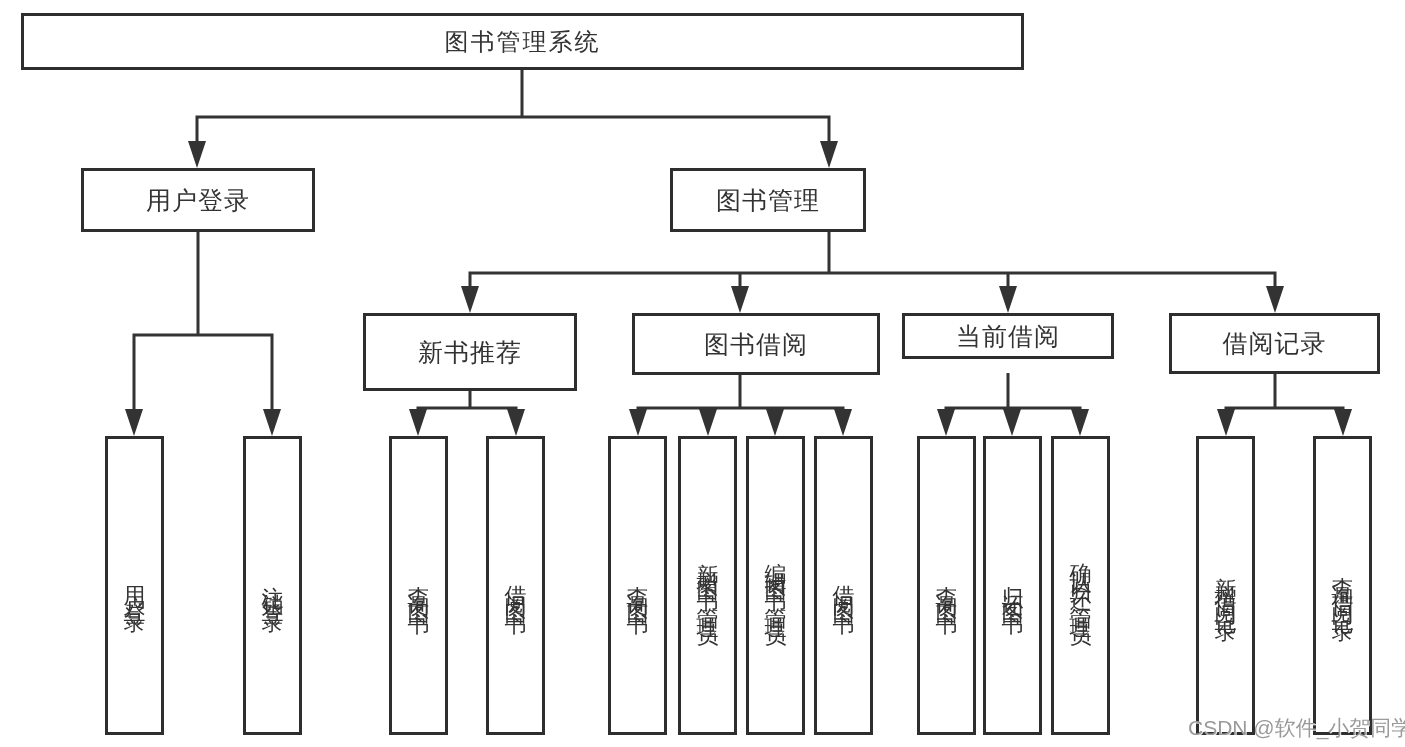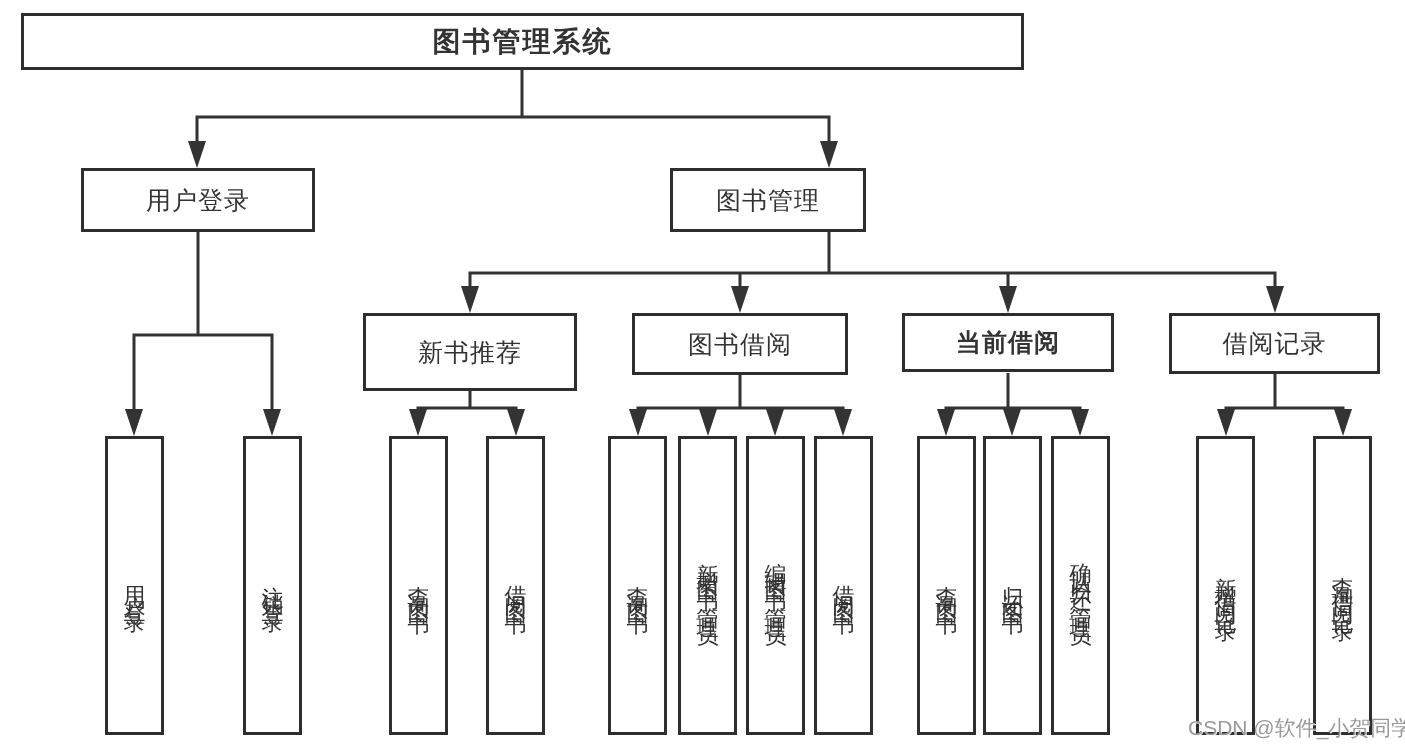--- a/index.html
+++ b/index.html
@@ -20,21 +20,21 @@
     position: absolute;
     background: #ffffff;
     border: 3px solid #2e2e2e;
     box-sizing: border-box;
     display: flex;
     align-items: center;
     justify-content: center;
     color: #333333;
   }
   .root-box { left: 21px; top: 13px; width: 1003px; height: 57px; }
-  .root-box .lbl { font-size: 28px; letter-spacing: 2px; font-weight: bold; }
+  .root-box .lbl { font-size: 24px; letter-spacing: 2px; }
   .l2-box, .l3-box { }
   .l2-box .lbl, .l3-box .lbl { font-size: 25px; letter-spacing: 1px; }
   .leaf-box { top: 436px; width: 59px; height: 299px; }
   .leaf-box .vlbl {
     writing-mode: vertical-rl;
     text-orientation: mixed;
     font-size: 22px;
     letter-spacing: 9px;
     line-height: 1;
     white-space: nowrap;
@@ -101,24 +101,24 @@
   <div class="box l2-box" style="left:81px; top:168px; width:234px; height:64px;">
     <span class="lbl">用户登录</span>
   </div>
   <div class="box l2-box" style="left:670px; top:168px; width:196px; height:64px;">
     <span class="lbl">图书管理</span>
   </div>
 
   <div class="box l3-box" style="left:363px; top:313px; width:214px; height:78px;">
     <span class="lbl">新书推荐</span>
   </div>
-  <div class="box l3-box" style="left:632px; top:313px; width:216px; height:62px;">
+  <div class="box l3-box" style="left:632px; top:313px; width:248px; height:62px;">
     <span class="lbl">图书借阅</span>
   </div>
-  <div class="box l3-box" style="left:902px; top:313px; width:212px; height:59px;font-weight:bold;">
+  <div class="box l3-box" style="left:902px; top:313px; width:212px; height:46px;">
     <span class="lbl">当前借阅</span>
   </div>
   <div class="box l3-box" style="left:1169px; top:313px; width:211px; height:61px;">
     <span class="lbl">借阅记录</span>
   </div>
 
   <div class="box leaf-box" style="left:105px;">
     <span class="vlbl">用户登录</span>
   </div>
   <div class="box leaf-box" style="left:243px;">

